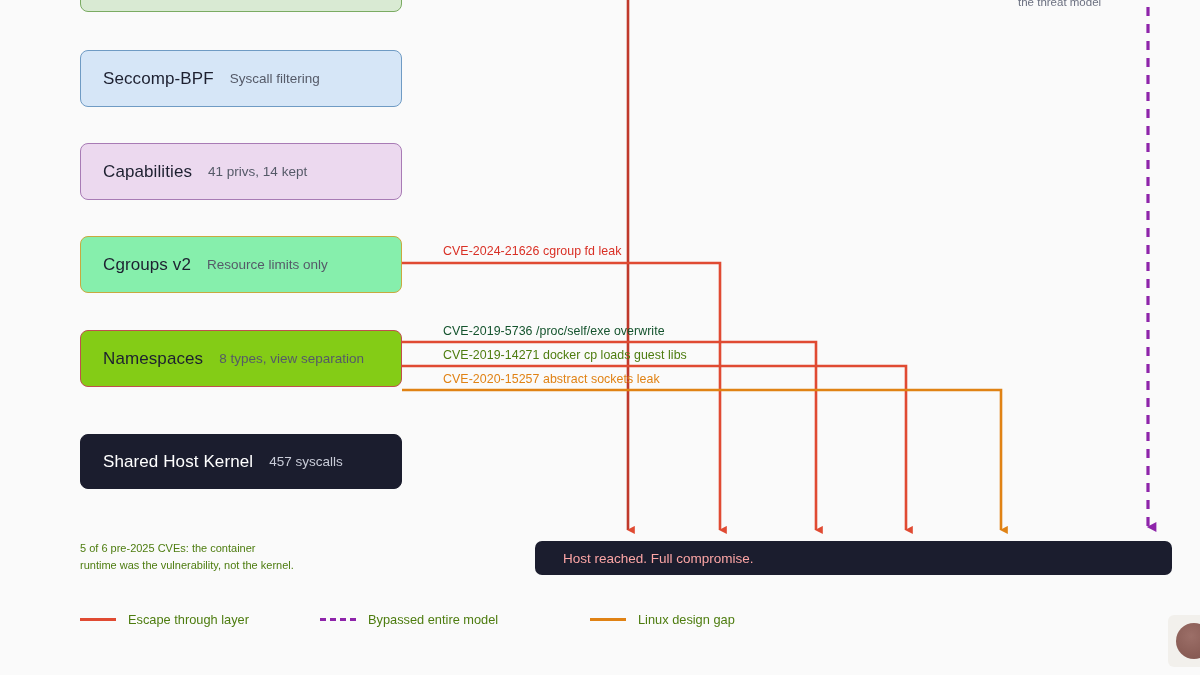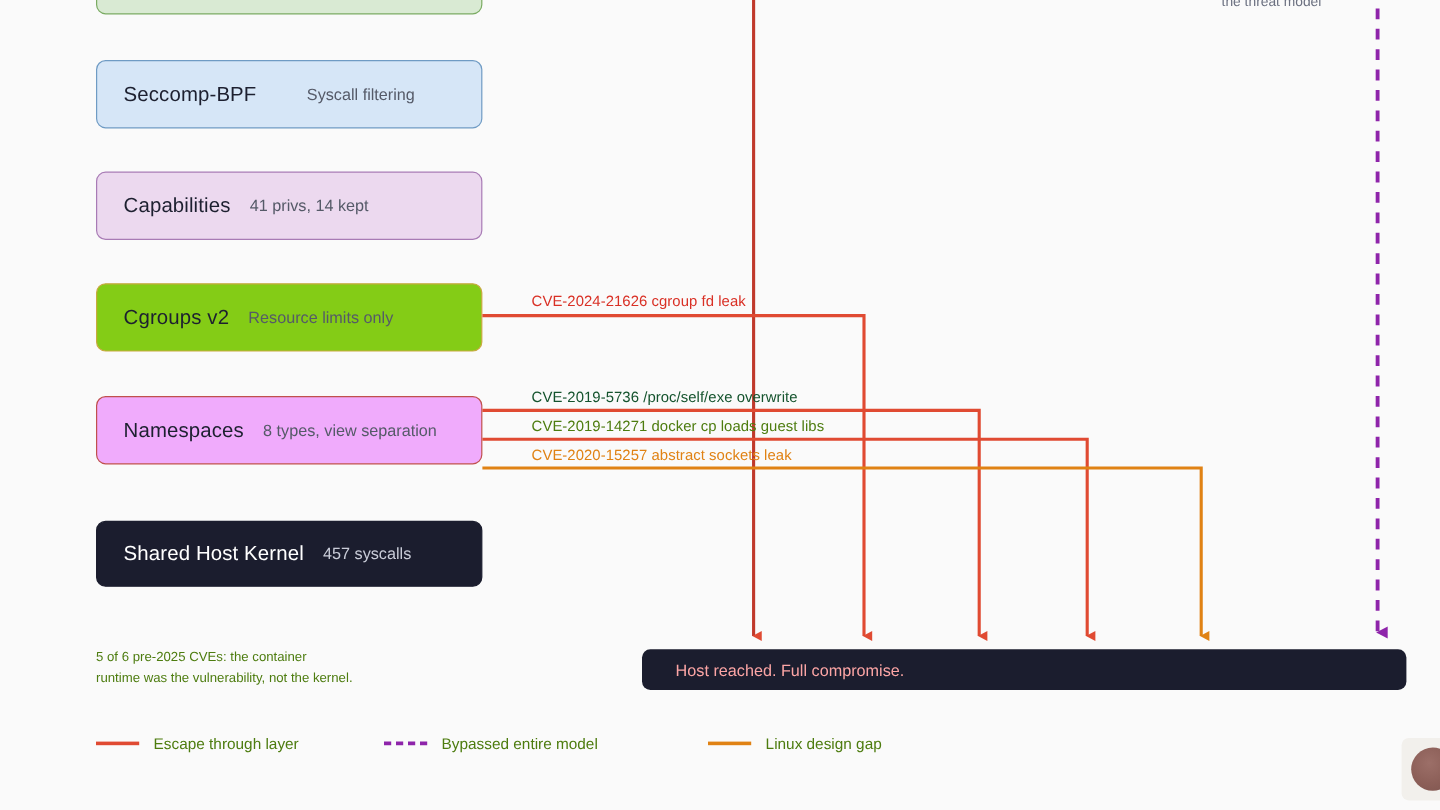--- a/index.html
+++ b/index.html
@@ -88,36 +88,36 @@
 
 <div id="stage">
 
   <div id="top-caption">the threat model</div>
 
   <div class="layer-box" id="layer-apparmor" style="top:-34px;height:46px;background:#d9ead3;border-color:#7aab62;">
     <span class="layer-title"></span>
     <span class="layer-sub"></span>
   </div>
 
-  <div class="layer-box" id="layer-seccomp" style="top:50px;height:57px;background:#d6e6f7;border-color:#6f9bc4;gap:26px;">
+  <div class="layer-box" id="layer-seccomp" style="top:50px;height:57px;background:#d6e6f7;border-color:#6f9bc4;">
     <span class="layer-title">Seccomp-BPF</span>
     <span class="layer-sub">Syscall filtering</span>
   </div>
 
   <div class="layer-box" id="layer-capabilities" style="top:143px;height:57px;background:#ecd9ef;border-color:#a87bb5;">
     <span class="layer-title">Capabilities</span>
     <span class="layer-sub">41 privs, 14 kept</span>
   </div>
 
-  <div class="layer-box" id="layer-cgroups" style="top:236px;height:57px;background:#84cc16;border-color:#c8a93f;">
+  <div class="layer-box" id="layer-cgroups" style="top:236px;height:57px;background:#86efac;border-color:#c8a93f;">
     <span class="layer-title">Cgroups v2</span>
     <span class="layer-sub">Resource limits only</span>
   </div>
 
-  <div class="layer-box" id="layer-namespaces" style="top:330px;height:57px;background:#f0abfc;border-color:#c0504d;">
+  <div class="layer-box" id="layer-namespaces" style="top:330px;height:57px;background:#84cc16;border-color:#c0504d;">
     <span class="layer-title">Namespaces</span>
     <span class="layer-sub">8 types, view separation</span>
   </div>
 
   <div class="layer-box dark" id="layer-kernel" style="top:434px;height:55px;background:#1b1d2e;border-color:#1b1d2e;">
     <span class="layer-title">Shared Host Kernel</span>
     <span class="layer-sub">457 syscalls</span>
   </div>
 
   <svg id="wires" viewBox="0 0 1200 675">

